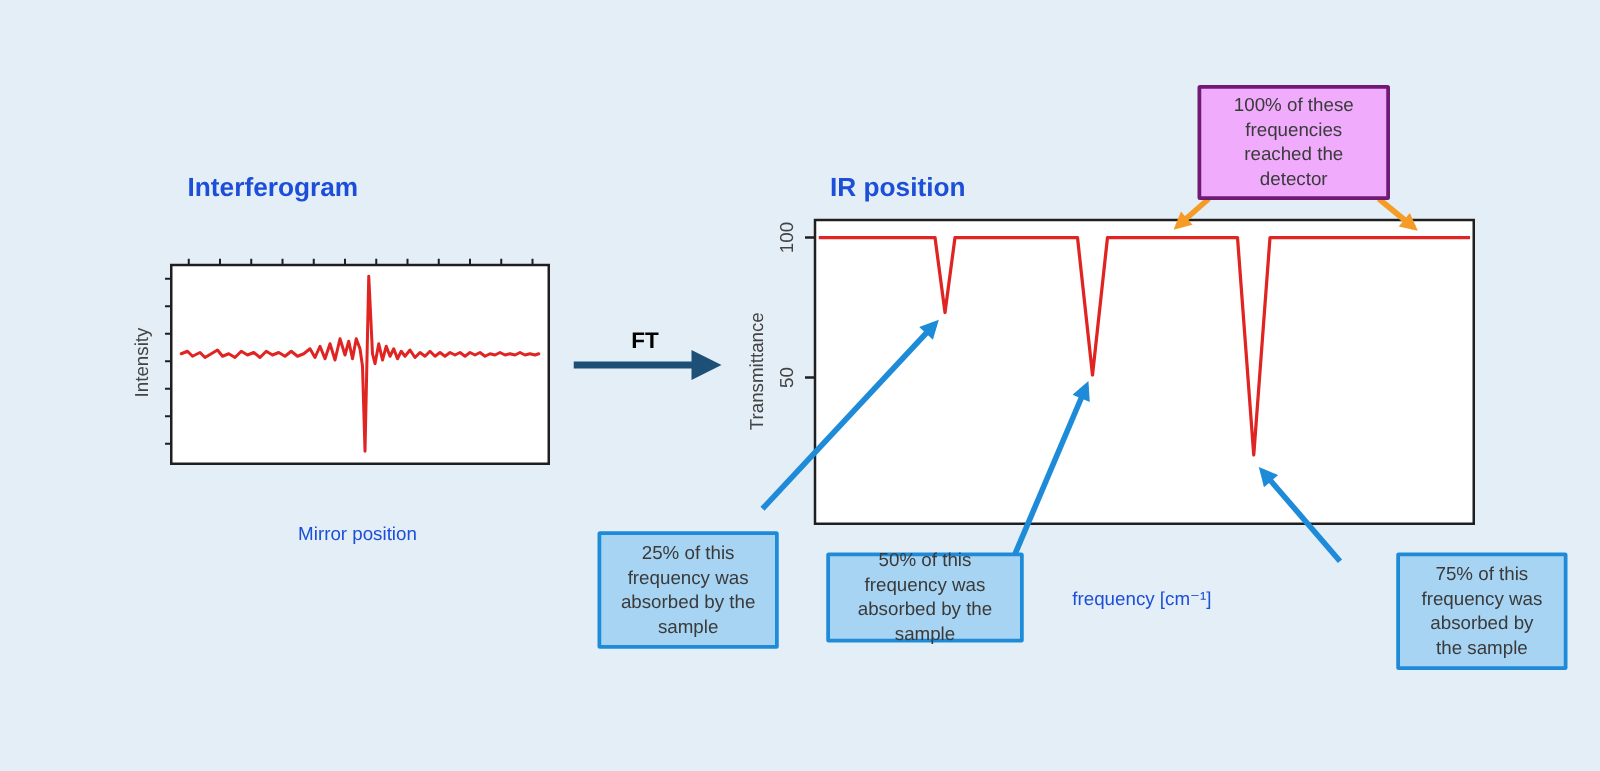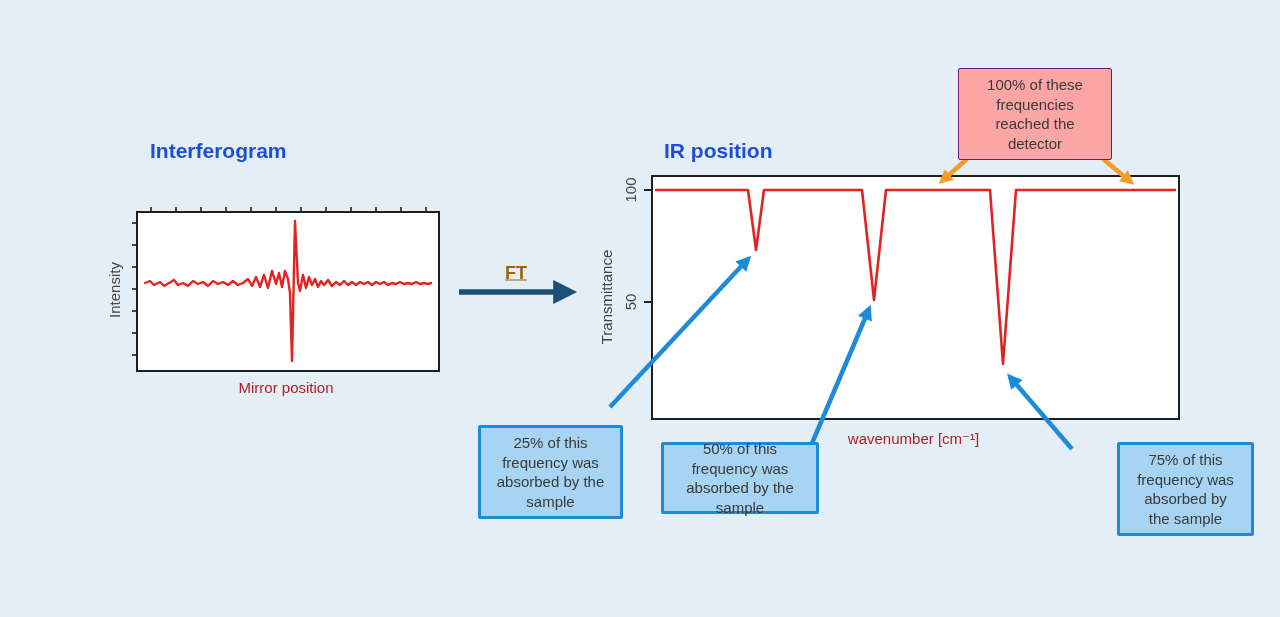--- a/index.html
+++ b/index.html
@@ -19,22 +19,23 @@
     white-space:nowrap;
   }
   .plot{
     position:absolute;
     background:#ffffff;
     border:2px solid #1f1f1f;
   }
   .plot svg{display:block;overflow:visible;}
   .axis-label{
     position:absolute;
-    font-size:15px;color:#b91c1c;
+    font-size:15px;color:#1d4ed8;
     white-space:nowrap;
+    margin-top:40px;
   }
   .axis-label.centered{text-align:center;}
   .vlabel{
     position:absolute;
     font-size:15px;color:#444444;
     white-space:nowrap;
     transform:translate(-50%,-50%) rotate(-90deg);
   }
   .callout{
     position:absolute;
@@ -45,29 +46,28 @@
     white-space:pre-line;
     display:flex;align-items:center;justify-content:center;
     z-index:6;
     padding:4px 6px;
   }
   .callout.blue{
     background:#a7d4f2;
     border:3px solid #1e8bd9;
   }
   .callout.orange{
-    background:#fca5a5;
-    border:1px solid #701a75;
+    background:#f0abfc;
+    border:3px solid #701a75;
   }
   .ft-label{
     position:absolute;
-    font-size:18px;font-weight:bold;color:#a16207;
+    font-size:18px;font-weight:bold;color:#000000;
     transform:translate(-50%,-50%);
     z-index:6;
-    text-decoration:underline;
   }
   .overlay{
     position:absolute;left:0;top:0;width:1280px;height:617px;
     z-index:5;pointer-events:none;
   }
 </style>
 </head>
 <body>
 
 <div class="stage">
@@ -127,21 +127,21 @@
         <line x1="-1" y1="125" x2="-9" y2="125"></line>
       </g>
 
       <path fill="none" stroke="#e02421" stroke-width="2.6" stroke-linejoin="round" d="M2,13 L95,13 L103,73 L111,13 L209,13 L221,123 L233,13 L337,13 L350,187 L363,13 L523,13"></path>
     </svg>
   </div>
 
   <div class="vlabel" style="left:630px;top:190px;">100</div>
   <div class="vlabel" style="left:630px;top:302px;">50</div>
   <div class="vlabel" style="left:606px;top:297px;">Transmittance</div>
-  <div class="axis-label centered" style="left:651px;top:430px;width:525px;">wavenumber [cm⁻¹]</div>
+  <div class="axis-label centered" style="left:651px;top:430px;width:525px;">frequency [cm⁻¹]</div>
 
   <div class="callout orange" style="left:958px;top:68px;width:154px;height:92px;">
     <span>100% of these
 frequencies
 reached the
 detector</span>
   </div>
 
   <div class="callout blue" style="left:478px;top:425px;width:145px;height:94px;">
     <span>25% of this

